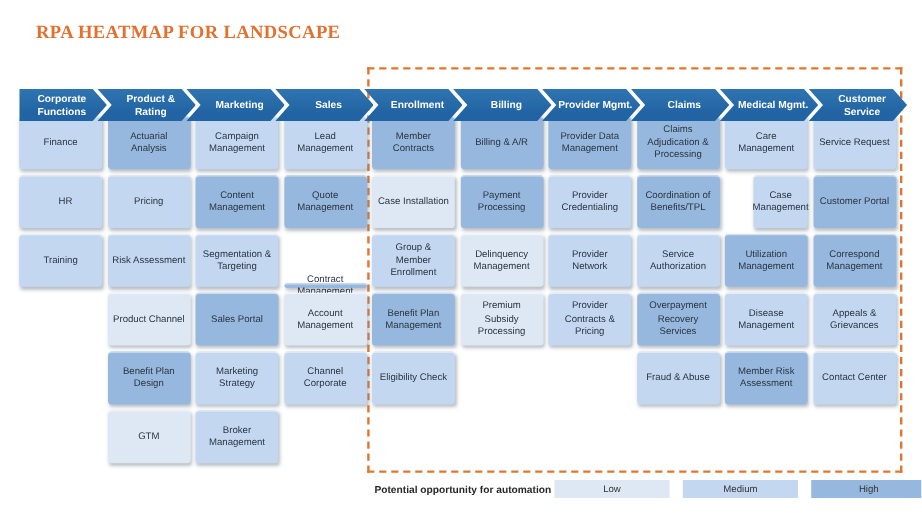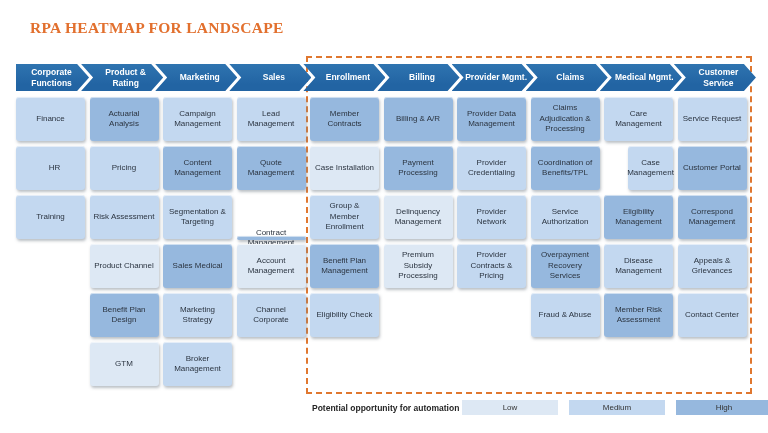--- a/index.html
+++ b/index.html
@@ -7,21 +7,21 @@
     position:relative; width:768px; height:433px; background:#ffffff;
     font-family:"Liberation Sans", sans-serif; overflow:hidden;
   }
   .title {
     position:absolute; left:30px; top:19px; margin:0;
     font-family:"Liberation Serif", serif; font-weight:bold;
     font-size:15.5px; letter-spacing:.3px; color:var(--title);
   }
   
   .headers {
-    position:absolute; left:16px; top:64px; width:740px; height:27px;
+    position:absolute; left:16px; top:74px; width:740px; height:27px;
     display:flex; z-index:2;
   }
   .chev {
     flex:1 1 0; position:relative;
     background:linear-gradient(180deg, var(--header-bar-top) 0%, var(--header-bar) 75%);
     clip-path:polygon(0 0, calc(100% - 12px) 0, 100% 50%, calc(100% - 12px) 100%, 0 100%, 12px 50%);
     color:var(--header-text); font-size:8.5px; font-weight:bold; line-height:1.2;
     display:flex; align-items:center; justify-content:center; text-align:center;
     padding:1px 6px 1px 13px; box-sizing:border-box;
   }
@@ -90,21 +90,21 @@
       <div class="cell lv-medium" style="grid-area: 3 / 1;">Training</div>
       <div class="cell lv-high" style="grid-area: 1 / 2;">Actuarial Analysis</div>
       <div class="cell lv-medium" style="grid-area: 2 / 2;">Pricing</div>
       <div class="cell lv-medium" style="grid-area: 3 / 2;">Risk Assessment</div>
       <div class="cell lv-low" style="grid-area: 4 / 2;">Product Channel</div>
       <div class="cell lv-high" style="grid-area: 5 / 2;">Benefit Plan Design</div>
       <div class="cell lv-low" style="grid-area: 6 / 2;">GTM</div>
       <div class="cell lv-medium" style="grid-area: 1 / 3;">Campaign Management</div>
       <div class="cell lv-high" style="grid-area: 2 / 3;">Content Management</div>
       <div class="cell lv-medium" style="grid-area: 3 / 3;">Segmentation &amp; Targeting</div>
-      <div class="cell lv-high" style="grid-area: 4 / 3;">Sales Medical</div>
+      <div class="cell lv-high" style="grid-area: 4 / 3;">Sales Portal</div>
       <div class="cell lv-medium" style="grid-area: 5 / 3;">Marketing Strategy</div>
       <div class="cell lv-medium" style="grid-area: 6 / 3;">Broker Management</div>
       <div class="cell lv-medium" style="grid-area: 1 / 4;">Lead Management</div>
       <div class="cell lv-high" style="grid-area: 2 / 4;">Quote Management</div>
       <div class="cell lv-high" style="grid-area: 3 / 4; margin-top: 41px;">Contract Management</div>
       <div class="cell lv-low" style="grid-area: 4 / 4;">Account Management</div>
       <div class="cell lv-medium" style="grid-area: 5 / 4;">Channel Corporate</div>
       <div class="cell lv-high" style="grid-area: 1 / 5;">Member Contracts</div>
       <div class="cell lv-low" style="grid-area: 2 / 5;">Case Installation</div>
       <div class="cell lv-medium" style="grid-area: 3 / 5;">Group &amp; Member Enrollment</div>
@@ -118,21 +118,21 @@
       <div class="cell lv-medium" style="grid-area: 2 / 7;">Provider Credentialing</div>
       <div class="cell lv-medium" style="grid-area: 3 / 7;">Provider Network</div>
       <div class="cell lv-medium" style="grid-area: 4 / 7;">Provider Contracts &amp; Pricing</div>
       <div class="cell lv-high" style="grid-area: 1 / 8;">Claims Adjudication &amp; Processing</div>
       <div class="cell lv-high" style="grid-area: 2 / 8;">Coordination of Benefits/TPL</div>
       <div class="cell lv-medium" style="grid-area: 3 / 8;">Service Authorization</div>
       <div class="cell lv-high" style="grid-area: 4 / 8;">Overpayment Recovery Services</div>
       <div class="cell lv-medium" style="grid-area: 5 / 8;">Fraud &amp; Abuse</div>
       <div class="cell lv-medium" style="grid-area: 1 / 9;">Care Management</div>
       <div class="cell lv-medium" style="grid-area: 2 / 9; margin-left: 24px;">Case Management</div>
-      <div class="cell lv-high" style="grid-area: 3 / 9;">Eligibility Management</div>
+      <div class="cell lv-high" style="grid-area: 3 / 9;">Utilization Management</div>
       <div class="cell lv-medium" style="grid-area: 4 / 9;">Disease Management</div>
       <div class="cell lv-high" style="grid-area: 5 / 9;">Member Risk Assessment</div>
       <div class="cell lv-medium" style="grid-area: 1 / 10;">Service Request</div>
       <div class="cell lv-high" style="grid-area: 2 / 10;">Customer Portal</div>
       <div class="cell lv-high" style="grid-area: 3 / 10;">Correspond Management</div>
       <div class="cell lv-medium" style="grid-area: 4 / 10; text-align: center;">Appeals &amp; Grievances</div>
       <div class="cell lv-medium" style="grid-area: 5 / 10;">Contact Center</div>
     </div>
 
   <div class="legend-label">Potential opportunity for automation</div>

